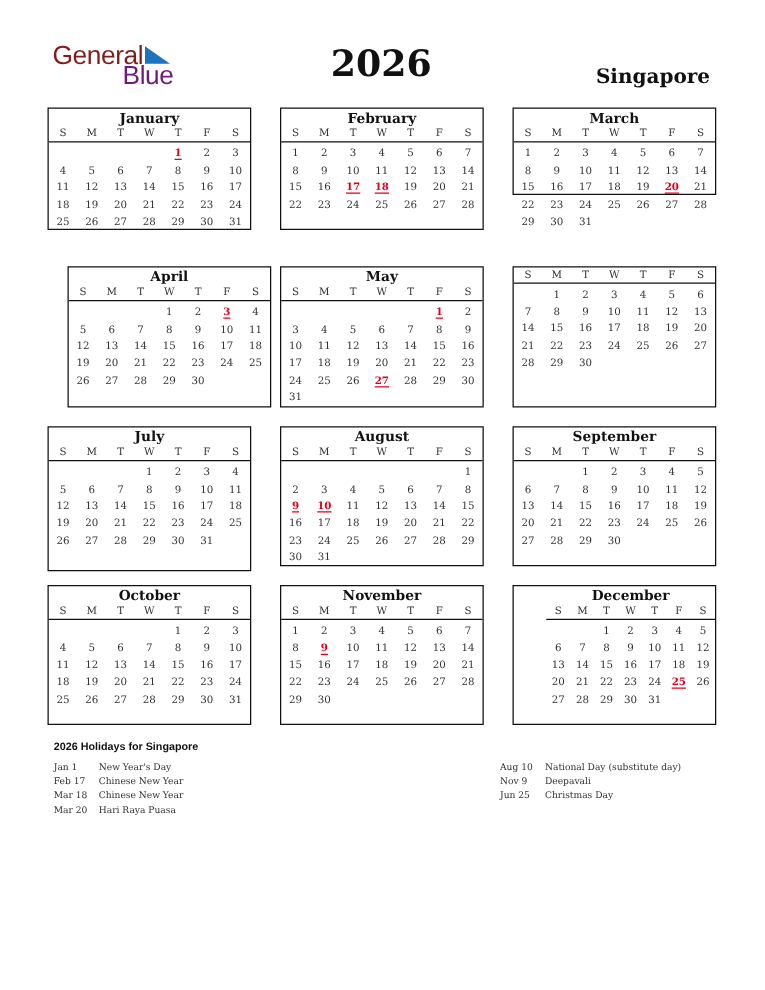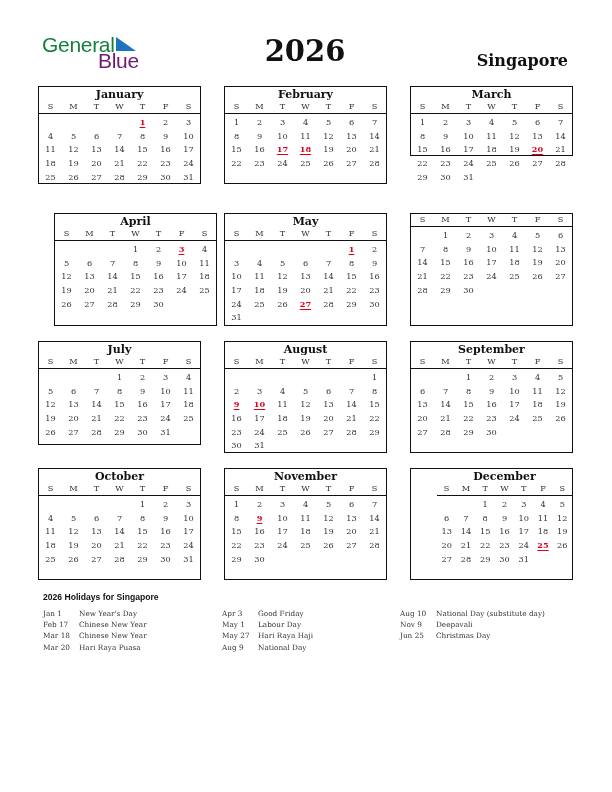--- a/index.html
+++ b/index.html
@@ -1,20 +1,20 @@
 <!DOCTYPE html>
 <html><head>
 <meta charset="utf-8">
 <style>
   html, body { margin: 0; padding: 0; background: #ffffff; }
   body { width: 612px; height: 792px; position: relative; overflow: hidden;
          font-family: "DejaVu Serif", serif; color: #222; }
   .logo { position: absolute; left: 42px; top: 33px; width: 100px; height: 40px; }
   .logo .general { position: absolute; left: 0; top: 0; font-family: "Liberation Sans", sans-serif;
-                   font-size: 21px; color: #15803d; letter-spacing: -0.3px; }
+                   font-size: 21px; color: #7f1d1d; letter-spacing: -0.3px; }
   .logo .blue { position: absolute; left: 56px; top: 16px; font-family: "Liberation Sans", sans-serif;
                 font-size: 21px; color: #701a75; letter-spacing: -0.3px; }
   .logo .tri { position: absolute; left: 74px; top: 4px; width: 0; height: 0;
                border-left: 20px solid transparent; border-bottom: 14px solid #1e73be; transform: scaleX(-1); }
   .year { position: absolute; left: 230px; top: 34px; width: 150px; text-align: center;
           font-family: "DejaVu Serif", serif; font-weight: bold; font-size: 29px; color: #111; }
   .country { position: absolute; right: 44px; top: 51px; font-family: "DejaVu Serif", serif;
              font-weight: bold; font-size: 16px; color: #111; }
   .month { position: absolute; width: 163px; border: 1.3px solid #111; box-sizing: border-box; background: #fff; }
   .month .mname { text-align: center; font-weight: bold; font-size: 11px; color: #111; height: 14px; line-height: 15px; }
@@ -389,21 +389,21 @@
           <span>28</span>
           <span>29</span>
           <span>30</span>
           <span></span>
           <span></span>
           <span></span>
           <span></span>
         </div>
       </div>
     </div>
-    <div class="month" style="left: 38px; top: 341px; height: 104px;">
+    <div class="month" style="left: 38px; top: 341px; height: 116px;">
       <div class="mname">July</div>
       <div class="dow">
         <span>S</span>
         <span>M</span>
         <span>T</span>
         <span>W</span>
         <span>T</span>
         <span>F</span>
         <span>S</span>
       </div>
@@ -775,38 +775,20 @@
         </div>
         <div class="hrow">
           <span class="hd">Mar 18</span>
           <span>Chinese New Year</span>
         </div>
         <div class="hrow">
           <span class="hd">Mar 20</span>
           <span>Hari Raya Puasa</span>
         </div>
       </div>
-      <div class="hcol" style="left: 179px;">
-        <div class="hrow">
-          <span class="hd">Apr 3</span>
-          <span>Good Friday</span>
-        </div>
-        <div class="hrow">
-          <span class="hd">May 1</span>
-          <span>Labour Day</span>
-        </div>
-        <div class="hrow">
-          <span class="hd">May 27</span>
-          <span>Hari Raya Haji</span>
-        </div>
-        <div class="hrow">
-          <span class="hd">Aug 9</span>
-          <span>National Day</span>
-        </div>
-      </div>
       <div class="hcol" style="left: 357px;">
         <div class="hrow">
           <span class="hd">Aug 10</span>
           <span>National Day (substitute day)</span>
         </div>
         <div class="hrow">
           <span class="hd">Nov 9</span>
           <span>Deepavali</span>
         </div>
         <div class="hrow">

